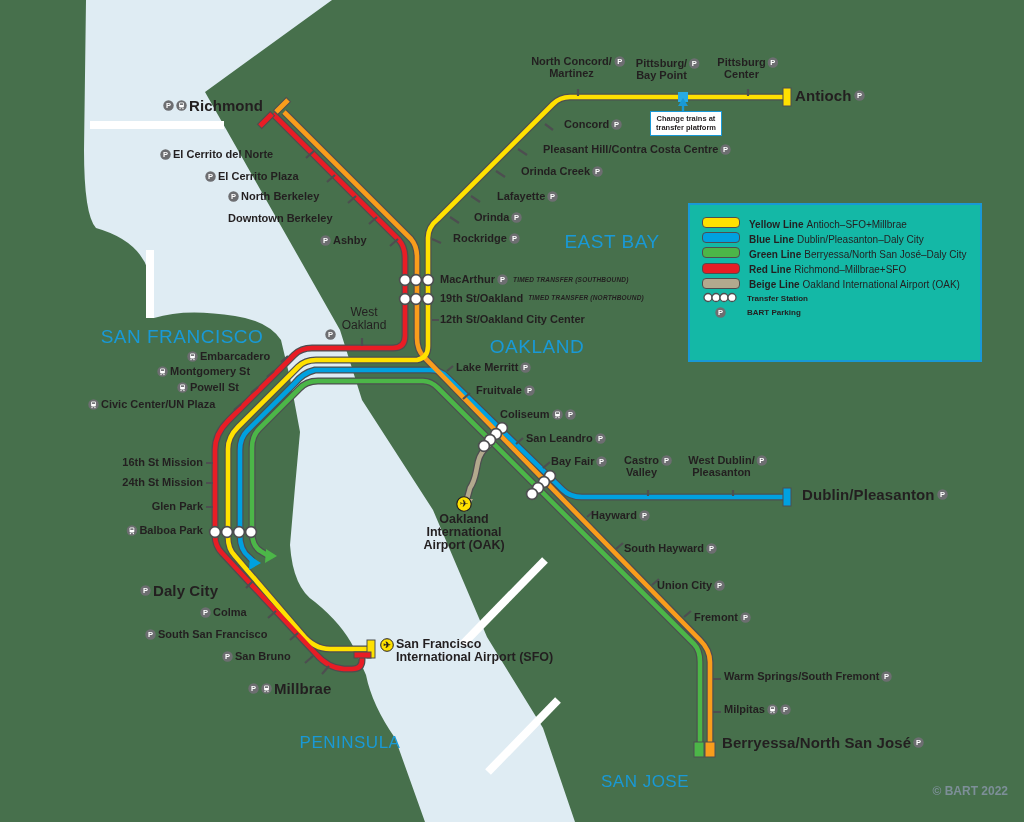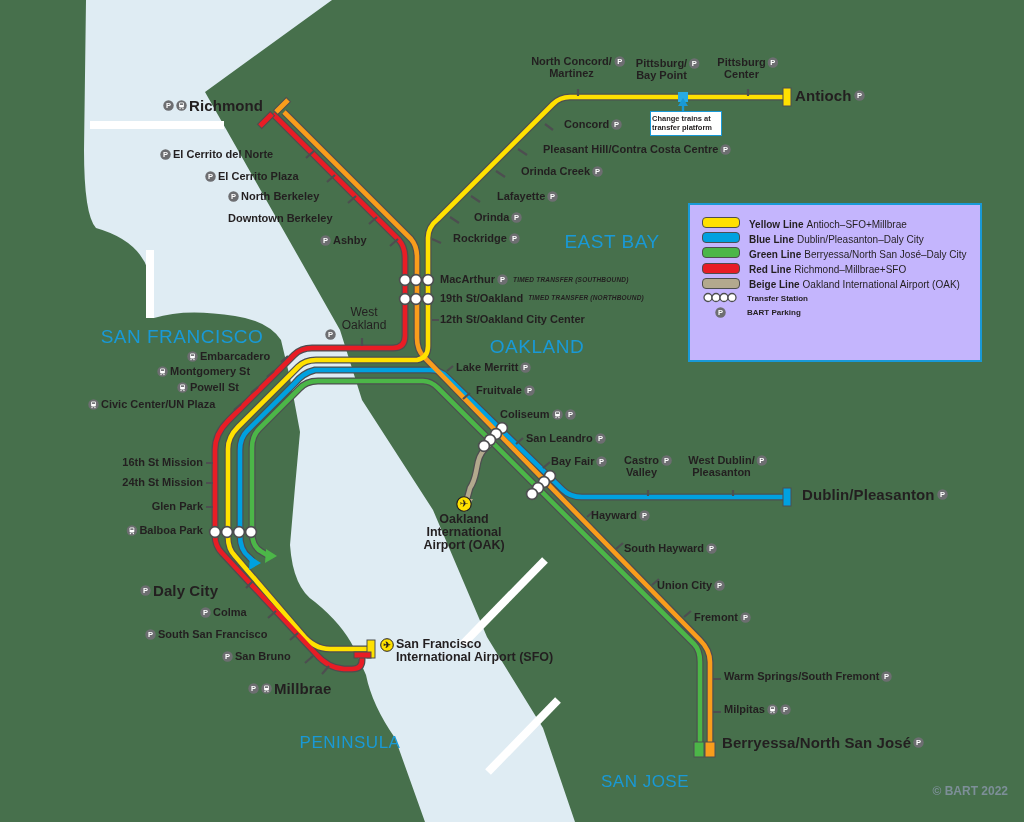--- a/index.html
+++ b/index.html
@@ -11,31 +11,31 @@
   .lbl .txt{display:inline-block;}
   .lbl.alC{transform:translateX(-50%);text-align:center;justify-content:center;}
   .lbl.alR{transform:translateX(-100%);text-align:right;justify-content:flex-end;}
   .lbl.xl{font-size:15px;font-weight:800;letter-spacing:.1px;}
   .lbl.lg{font-size:12.5px;font-weight:800;}
   .lbl.thin{font-weight:400;font-size:12px;}
   .lbl .note{font-size:6.5px;font-style:italic;font-weight:700;margin-left:3px;align-self:center;letter-spacing:.2px;}
   .ric{display:inline-block;vertical-align:middle;flex:0 0 auto;margin-top:0px;}
   .region{position:absolute;transform:translateX(-50%);color:#1999d6;font-weight:400;
           letter-spacing:.5px;white-space:nowrap;}
-  .legend{position:absolute;left:688px;top:203px;width:294px;height:159px;background:#c4b5fd;
+  .legend{position:absolute;left:688px;top:203px;width:294px;height:159px;background:#14b8a6;
           border:2px solid #1999d6;box-sizing:border-box;padding:10px 24px 6px 12px;}
   .lrow{display:flex;align-items:center;gap:9px;height:15.2px;}
   .lchip{width:36px;height:9px;border-radius:4px;border:1px solid #4d4e50;flex:0 0 auto;}
   .lrow .lname{font-size:10px;font-weight:800;color:#231f20;white-space:nowrap;}
   .lrow .lroute{font-size:10px;font-weight:400;color:#231f20;white-space:nowrap;margin-left:3px;}
   .srow{display:flex;align-items:center;gap:9px;height:14.6px;}
   .srow .sic{width:36px;display:flex;justify-content:center;flex:0 0 auto;}
   .srow .slab{font-size:8px;font-weight:700;color:#231f20;}
   .callout{position:absolute;left:650px;top:111px;width:68px;background:#fff;border:1.5px solid #1999d6;
-           font-size:7.5px;font-weight:700;color:#231f20;padding:2px 1px;line-height:1.25;
+           font-size:7.5px;font-weight:700;text-align:center;color:#231f20;padding:2px 1px;line-height:1.25;
            white-space:pre-line;}
   .copyright{position:absolute;right:16px;top:784px;color:#7d8f98;font-size:12px;font-weight:700;}
 </style>
 </head>
 <body>
 
 <div class="map">
 
 <svg class="art" width="1024" height="822" viewBox="0 0 1024 822">
 

